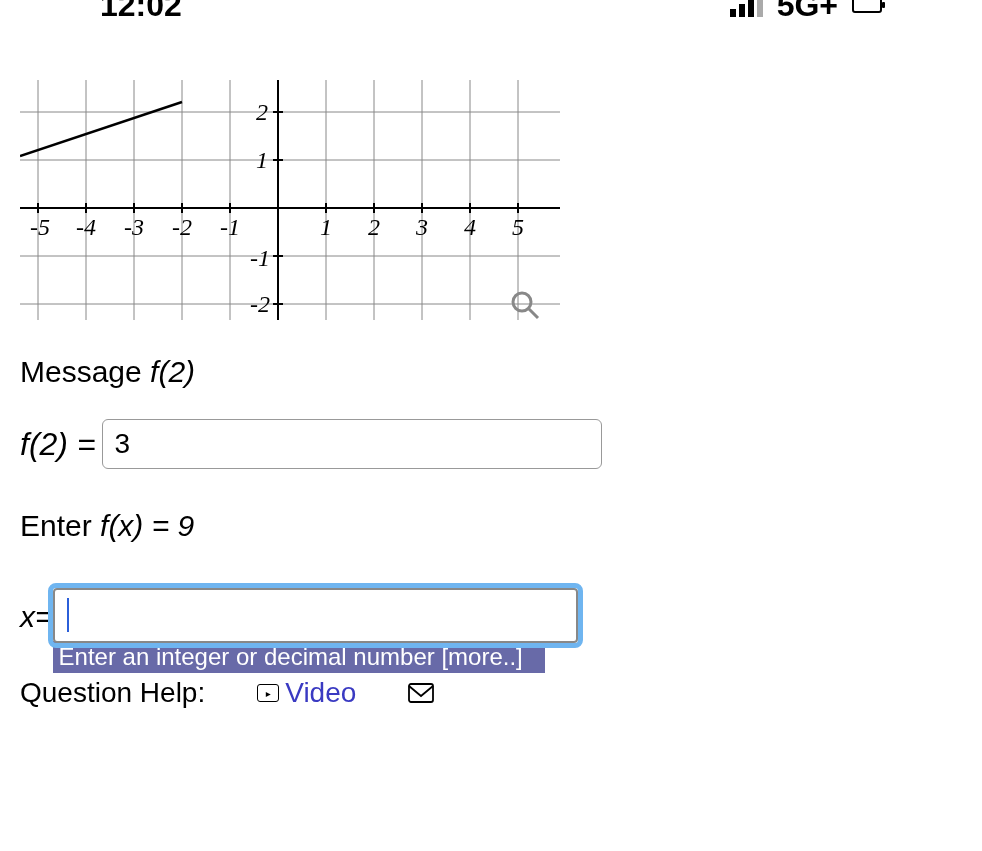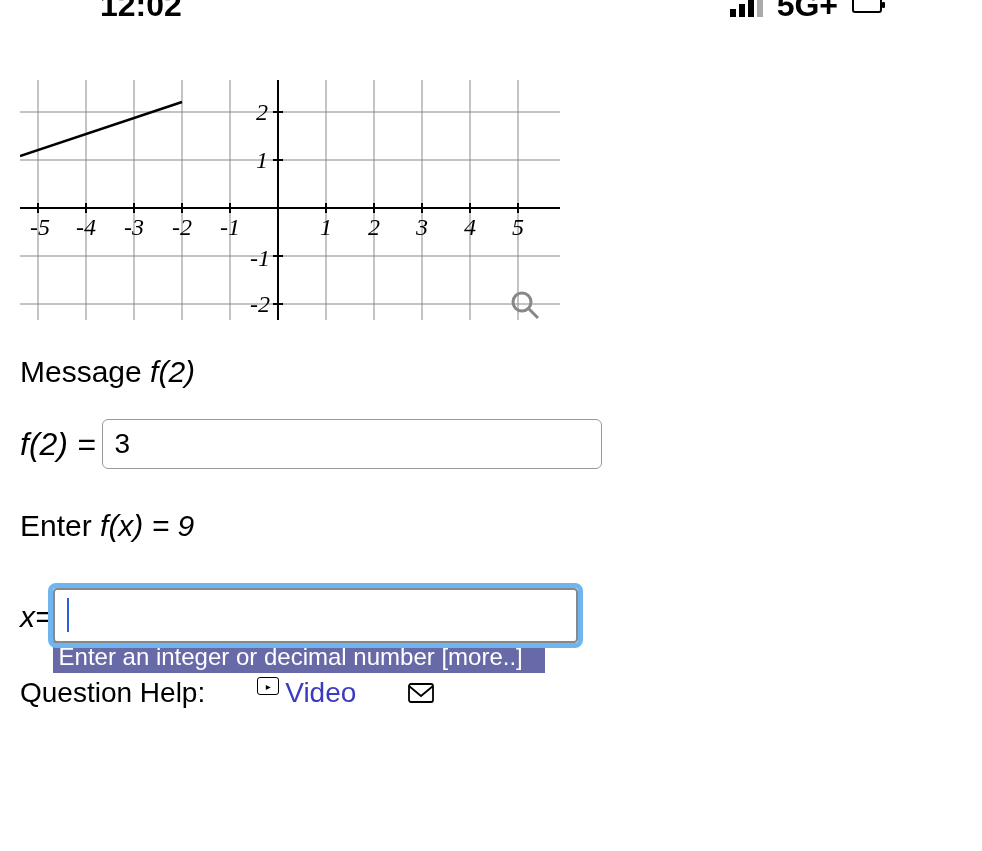--- a/index.html
+++ b/index.html
@@ -59,21 +59,21 @@
   .caret {
     position:absolute; left:14px; top:10px; width:2px; height:34px; background:#2b5fd9;
     animation: blink 1s step-end infinite;
   }
   @keyframes blink { 50% { opacity: 0; } }
   .hint-bar {
     background:#686aa8; color:#fff; font-size:24px; padding:2px 6px;
     width:492px; margin-top:-2px; font-family: Arial, sans-serif;
   }
   .help-row { font-size: 28px; margin-top: 4px; display:flex; align-items:center; gap: 32px;}
-  .link { color:#3a3ac2; text-decoration: none; display:inline-flex; align-items:flex-start; gap:6px;padding-left:20px;}
+  .link { color:#3a3ac2; text-decoration: none; display:inline-flex; align-items:center; gap:6px;padding-left:20px;}
   .vid-icon { width:22px; height:18px; border:1.5px solid #000; border-radius:3px; display:inline-flex; align-items:center; justify-content:center;}
   .vid-icon::before{content:"▸"; font-size:10px; color:#000;}
   .mail-icon svg { display:block; }
 </style>
 </head>
 <body>
 
 <div class="status-bar">
   <div>12:02</div>
   <div class="status-right">

